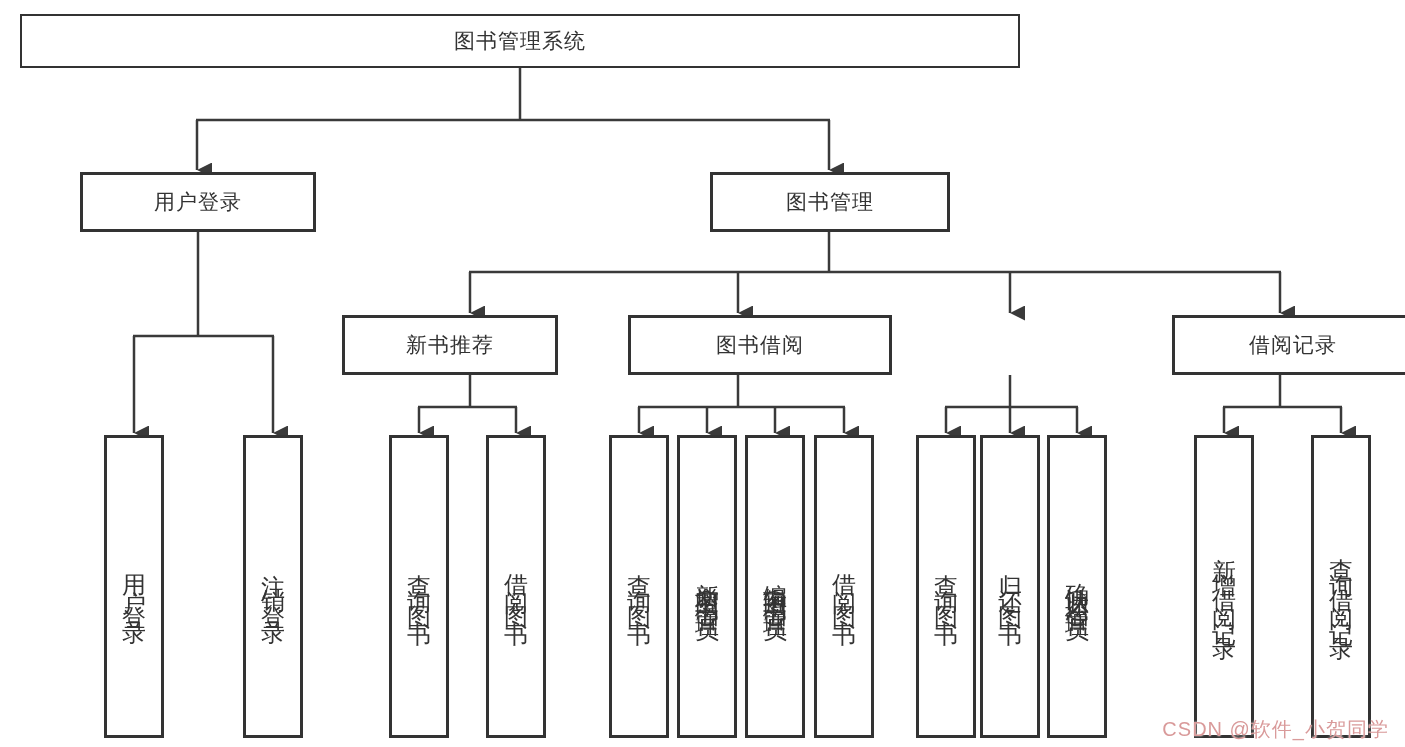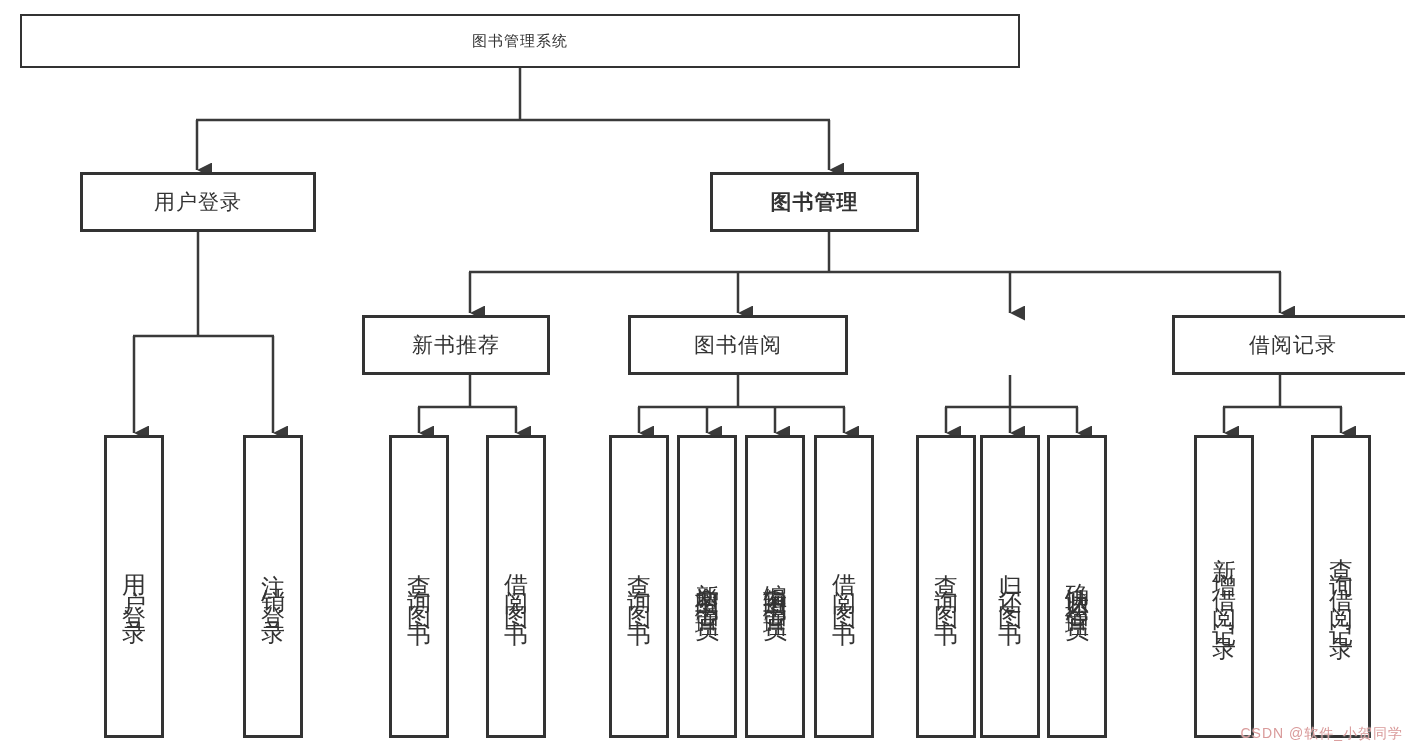--- a/index.html
+++ b/index.html
@@ -26,37 +26,37 @@
     background:var(--box-bg);
     border:3px solid var(--border);
     box-sizing:border-box;
     display:flex;align-items:center;justify-content:center;
     color:var(--text);
     z-index:1;
   }
   .node.root{
     left:20px;top:14px;width:1000px;height:54px;
     border-width:2px;
-    font-size:15px;letter-spacing:1px;
+    font-size:21px;letter-spacing:1px;
   }
   .node.h-box{height:60px;font-size:21px;letter-spacing:1px;}
   .node.leaf{top:435px;width:60px;height:303px;}
   .leaf .v-text{
     writing-mode:vertical-rl;
     text-orientation:mixed;
     font-size:24px;
     letter-spacing:16px;
     white-space:nowrap;
     line-height:1;
   }
   .leaf .v-text.v-long{letter-spacing:5px;font-size:24px;}
   .watermark{
     position:absolute;
-    right:2px;bottom:4px;
-    font-size:14px;
+    right:16px;bottom:4px;
+    font-size:20px;
     letter-spacing:1px;
     z-index:2;
     text-shadow:0 0 2px #ffffff;
   }
 </style>
 </head>
 <body>
 
 <div class="canvas">
 
@@ -108,28 +108,28 @@
     <line x1="1341" y1="407" x2="1341" y2="433" marker-end="url(#arrow)"></line>
   </svg>
 
   <div class="node root">
     <span>图书管理系统</span>
   </div>
 
   <div class="node h-box" style="left:80px;top:172px;width:236px;">
     <span>用户登录</span>
   </div>
-  <div class="node h-box" style="left:710px;top:172px;width:209px;font-weight:bold;">
+  <div class="node h-box" style="left:710px;top:172px;width:240px;">
     <span>图书管理</span>
   </div>
 
-  <div class="node h-box" style="left:362px;top:315px;width:188px;">
+  <div class="node h-box" style="left:342px;top:315px;width:216px;">
     <span>新书推荐</span>
   </div>
-  <div class="node h-box" style="left:628px;top:315px;width:220px;">
+  <div class="node h-box" style="left:628px;top:315px;width:264px;">
     <span>图书借阅</span>
   </div>
   <div class="node h-box" style="left:1172px;top:315px;width:242px;">
     <span>借阅记录</span>
   </div>
 
   <div class="node leaf" style="left:104px;">
     <span class="v-text">用户登录</span>
   </div>
   <div class="node leaf" style="left:243px;">

